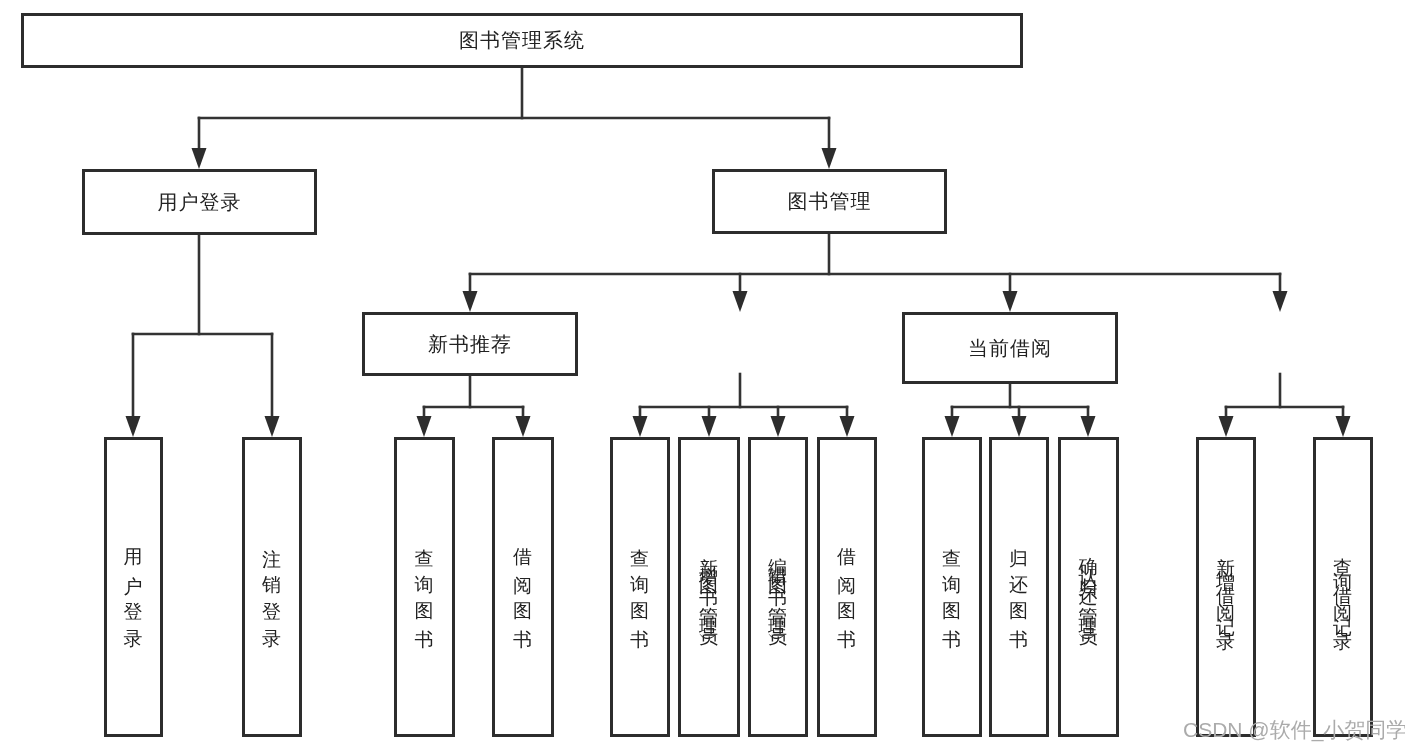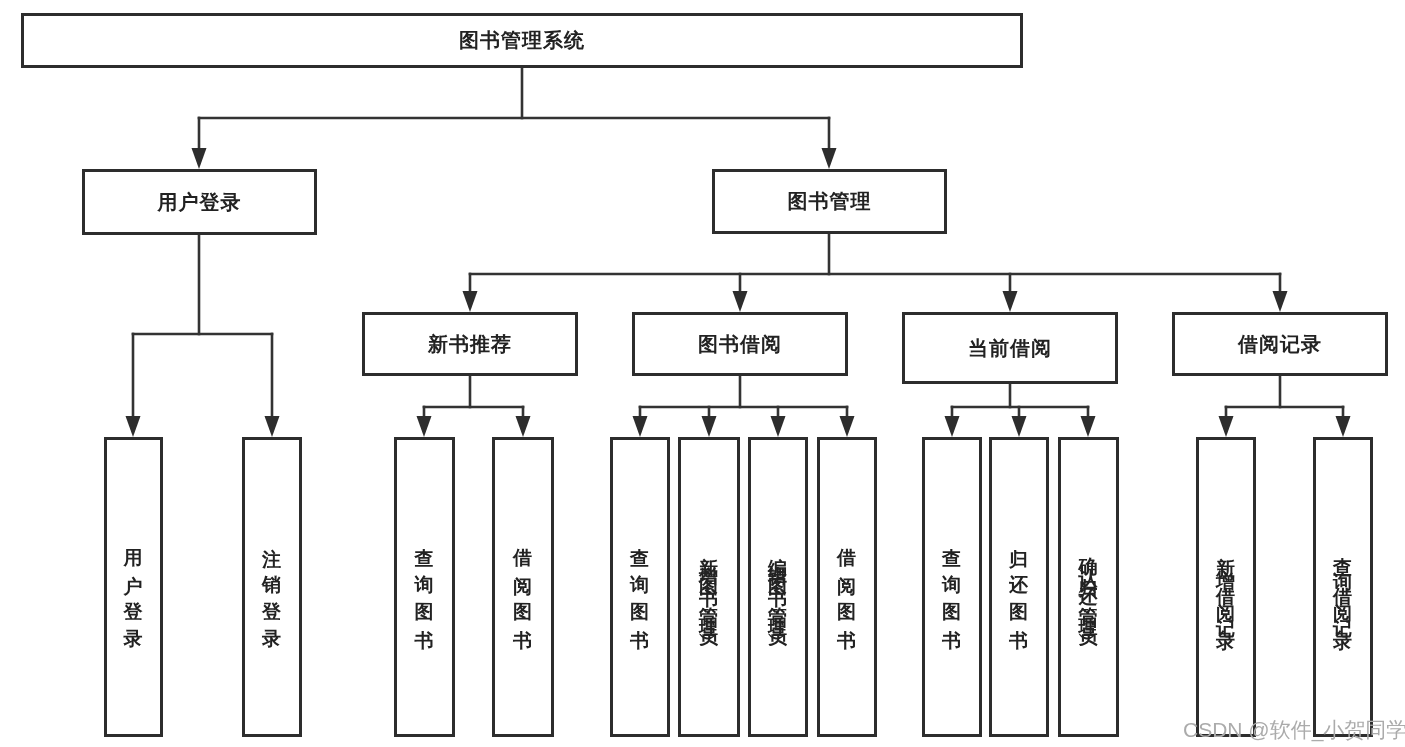--- a/index.html
+++ b/index.html
@@ -6,21 +6,21 @@
   .canvas {
     position:relative; width:1405px; height:747px; background:#ffffff;
     font-family:"Liberation Sans", sans-serif; overflow:hidden;
   }
   .connectors { position:absolute; left:0; top:0; width:1405px; height:747px; }
   .node {
     position:absolute; background:#ffffff; border:3px solid #2d2d2d;
     box-sizing:border-box; display:flex; align-items:center; justify-content:center;
     color:#222222; z-index:2;
   }
-  .node .lbl { white-space:nowrap;font-weight:bold; }
+  .node .lbl { white-space:nowrap; }
   .h-lbl { font-size:20px; letter-spacing:1px; }
   .v-lbl {
     writing-mode:vertical-rl; text-orientation:mixed;
     font-size:19px; line-height:1;
   }
   .vs-lg { letter-spacing:27px; }
   .vs-md { letter-spacing:15px; }
   .vs-sm { letter-spacing:10px; }
   .watermark {
     position:absolute; left:1183px; top:716px; z-index:3;
@@ -108,28 +108,22 @@
   <div class="node" style="left:82px; top:169px; width:235px; height:66px;">
     <span class="lbl h-lbl">用户登录</span>
   </div>
   <div class="node" style="left:712px; top:169px; width:235px; height:65px;">
     <span class="lbl h-lbl">图书管理</span>
   </div>
 
   <div class="node" style="left:362px; top:312px; width:216px; height:64px;">
     <span class="lbl h-lbl">新书推荐</span>
   </div>
-  <div class="node" style="left:632px; top:312px; width:216px; height:64px;">
-    <span class="lbl h-lbl">图书借阅</span>
-  </div>
   <div class="node" style="left:902px; top:312px; width:216px; height:72px;">
     <span class="lbl h-lbl">当前借阅</span>
-  </div>
-  <div class="node" style="left:1172px; top:312px; width:216px; height:64px;">
-    <span class="lbl h-lbl">借阅记录</span>
   </div>
 
   <div class="node" style="left:104px; top:437px; width:59px; height:300px;">
     <span class="lbl v-lbl vs-lg">用户登录</span>
   </div>
   <div class="node" style="left:242px; top:437px; width:60px; height:300px;">
     <span class="lbl v-lbl vs-lg">注销登录</span>
   </div>
 
   <div class="node" style="left:394px; top:437px; width:61px; height:300px;">

